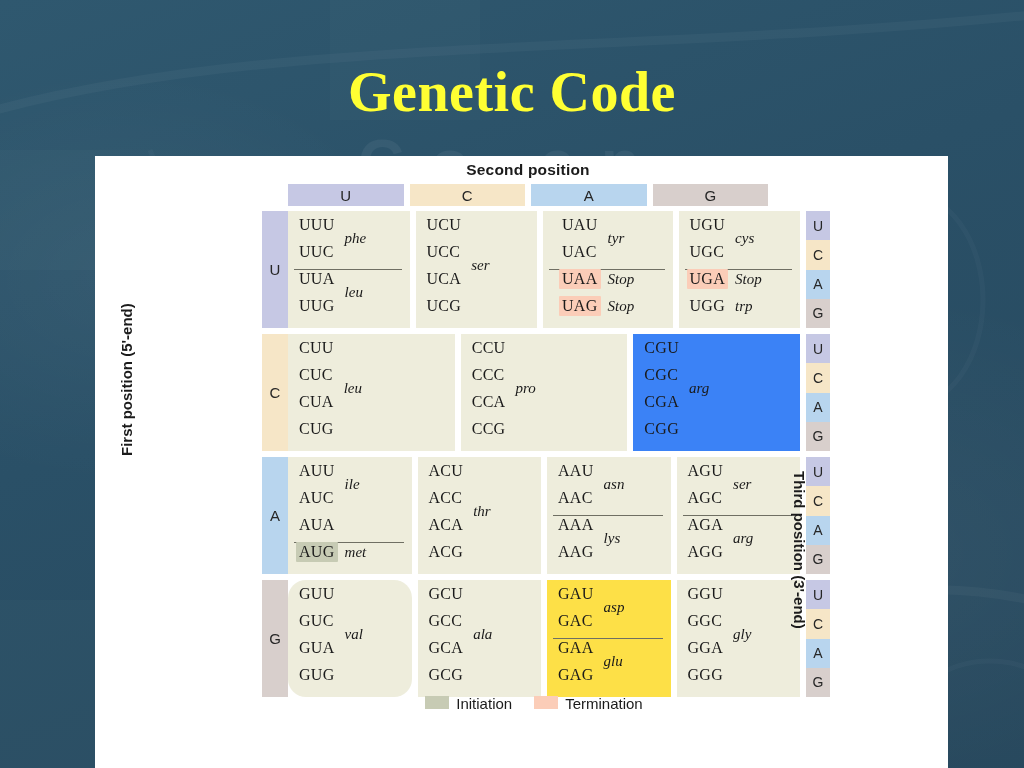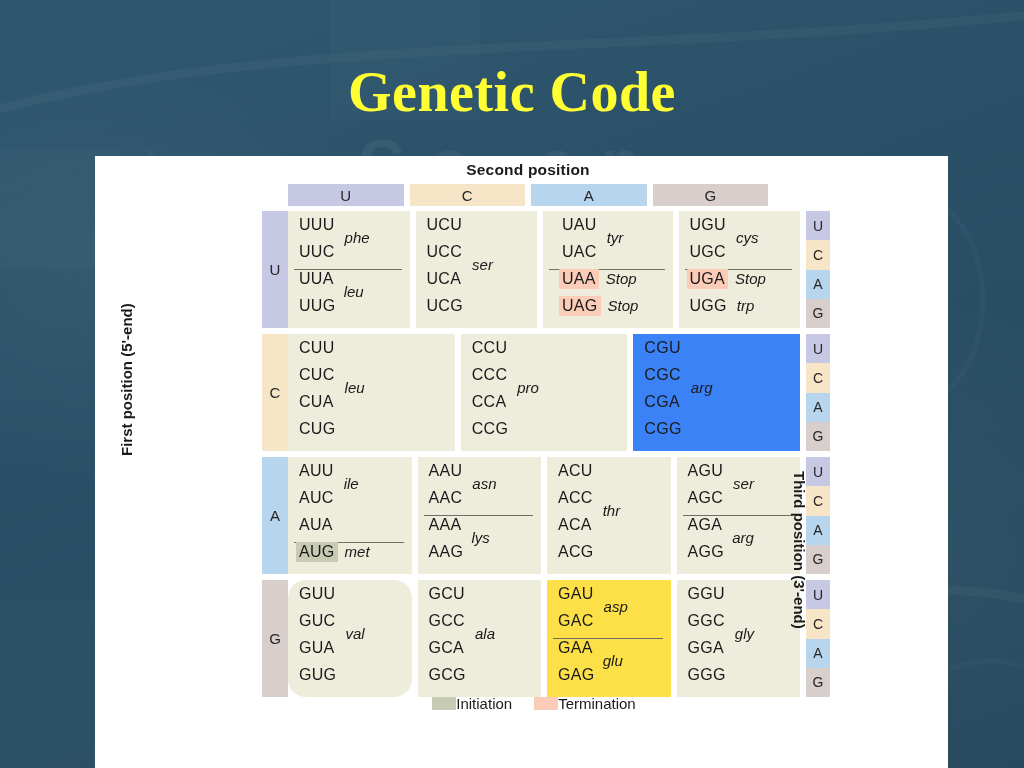--- a/index.html
+++ b/index.html
@@ -144,20 +144,21 @@
     font-size: 15px;
     color: #262626;
     flex: 0 0 26px;
   }
 
   .row-cells {
     display: flex;
     gap: 6px;
     flex: 1;
     margin-left: 0px;
+    font-family: Liberation Serif, serif;
   }
 
   .codon-cell {
     flex: 1;
     background: #eeeddc;
     position: relative;
     padding: 4px 0 4px 8px;
     box-sizing: border-box;
   }
 
@@ -248,22 +249,22 @@
     width: 480px;
     display: flex;
     align-items: center;
     justify-content: center;
     gap: 10px;
     font-size: 15px;
     color: #1b1b1b;
   }
   .legend-item {
     display: flex;
-    align-items: center;
-    gap: 0;
+    align-items: flex-start;
+    gap: 7px;
     padding-left: 12px;
   }
   .legend-swatch {
     width: 24px;
     height: 13px;
     display: inline-block;
   }
   .legend-label { line-height: 1; }
 </style>
 </head>
@@ -461,48 +462,48 @@
                   <span class="codon-text">AUA</span>
                 </div>
                 <div class="cell-divider" style="top: 85px;"></div>
                 <div class="codon-line">
                   <span class="codon-text hl-init" style="background: rgb(199, 203, 180);">AUG</span>
                   <span class="aa-text">met</span>
                 </div>
               </div>
               <div class="codon-cell" style="background: rgb(238, 237, 220);">
                 <div class="codon-line">
+                  <span class="codon-text">ACU</span>
+                  <span class="aa-text" style="position: relative; top: 40px;">thr</span>
+                </div>
+                <div class="codon-line">
+                  <span class="codon-text">ACC</span>
+                </div>
+                <div class="codon-line">
+                  <span class="codon-text">ACA</span>
+                </div>
+                <div class="codon-line">
+                  <span class="codon-text">ACG</span>
+                </div>
+              </div>
+              <div class="codon-cell" style="background: rgb(238, 237, 220);">
+                <div class="codon-line">
                   <span class="codon-text">AAU</span>
                   <span class="aa-text aa-shift-down">asn</span>
                 </div>
                 <div class="codon-line">
                   <span class="codon-text">AAC</span>
                 </div>
                 <div class="cell-divider" style="top: 58px;"></div>
                 <div class="codon-line">
                   <span class="codon-text">AAA</span>
                   <span class="aa-text aa-shift-down">lys</span>
                 </div>
                 <div class="codon-line">
                   <span class="codon-text">AAG</span>
-                </div>
-              </div>
-              <div class="codon-cell" style="background: rgb(238, 237, 220);">
-                <div class="codon-line">
-                  <span class="codon-text">ACU</span>
-                  <span class="aa-text" style="position: relative; top: 40px;">thr</span>
-                </div>
-                <div class="codon-line">
-                  <span class="codon-text">ACC</span>
-                </div>
-                <div class="codon-line">
-                  <span class="codon-text">ACA</span>
-                </div>
-                <div class="codon-line">
-                  <span class="codon-text">ACG</span>
                 </div>
               </div>
               <div class="codon-cell" style="background: rgb(238, 237, 220);">
                 <div class="codon-line">
                   <span class="codon-text">AGU</span>
                   <span class="aa-text aa-shift-down">ser</span>
                 </div>
                 <div class="codon-line">
                   <span class="codon-text">AGC</span>
                 </div>

